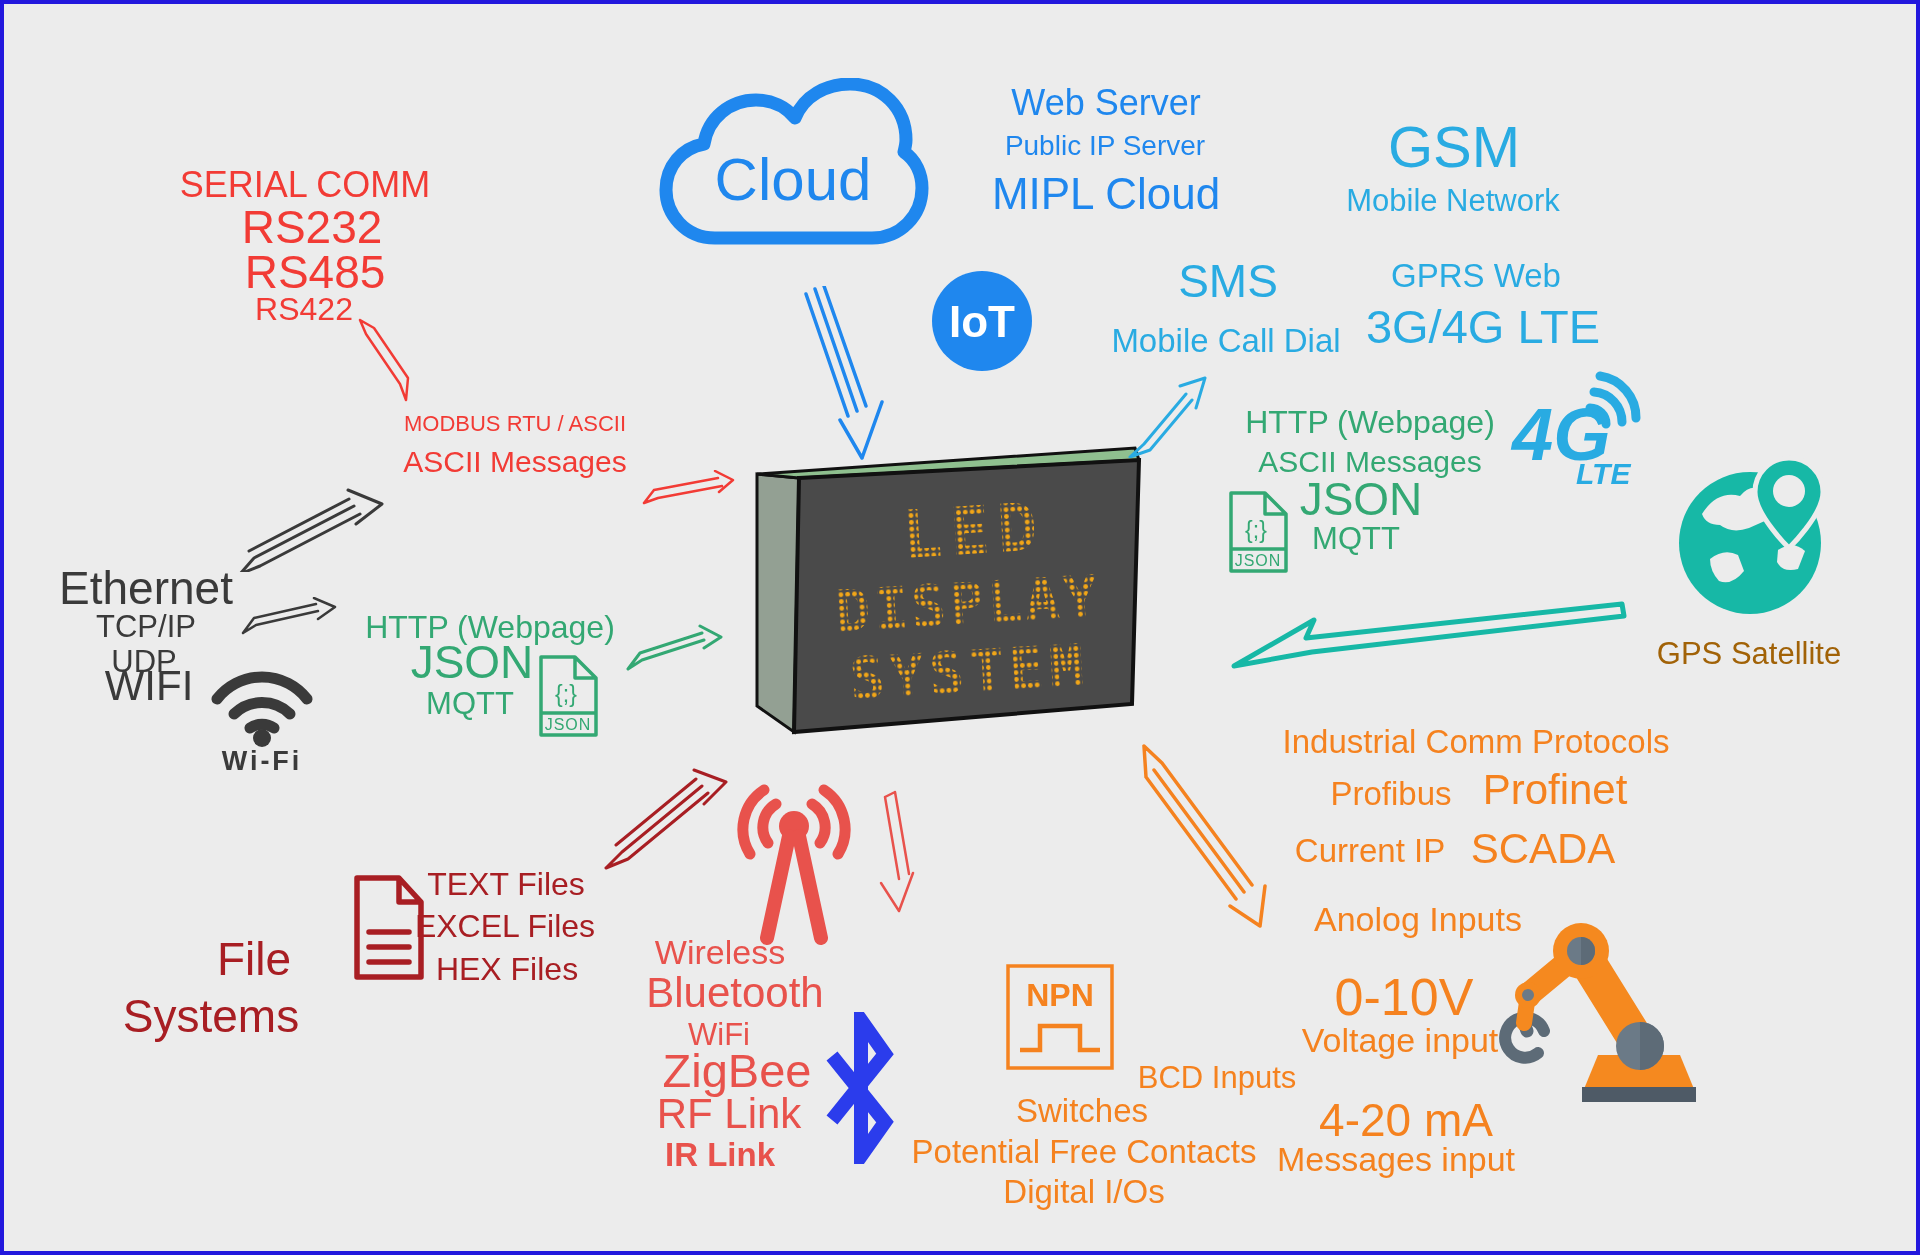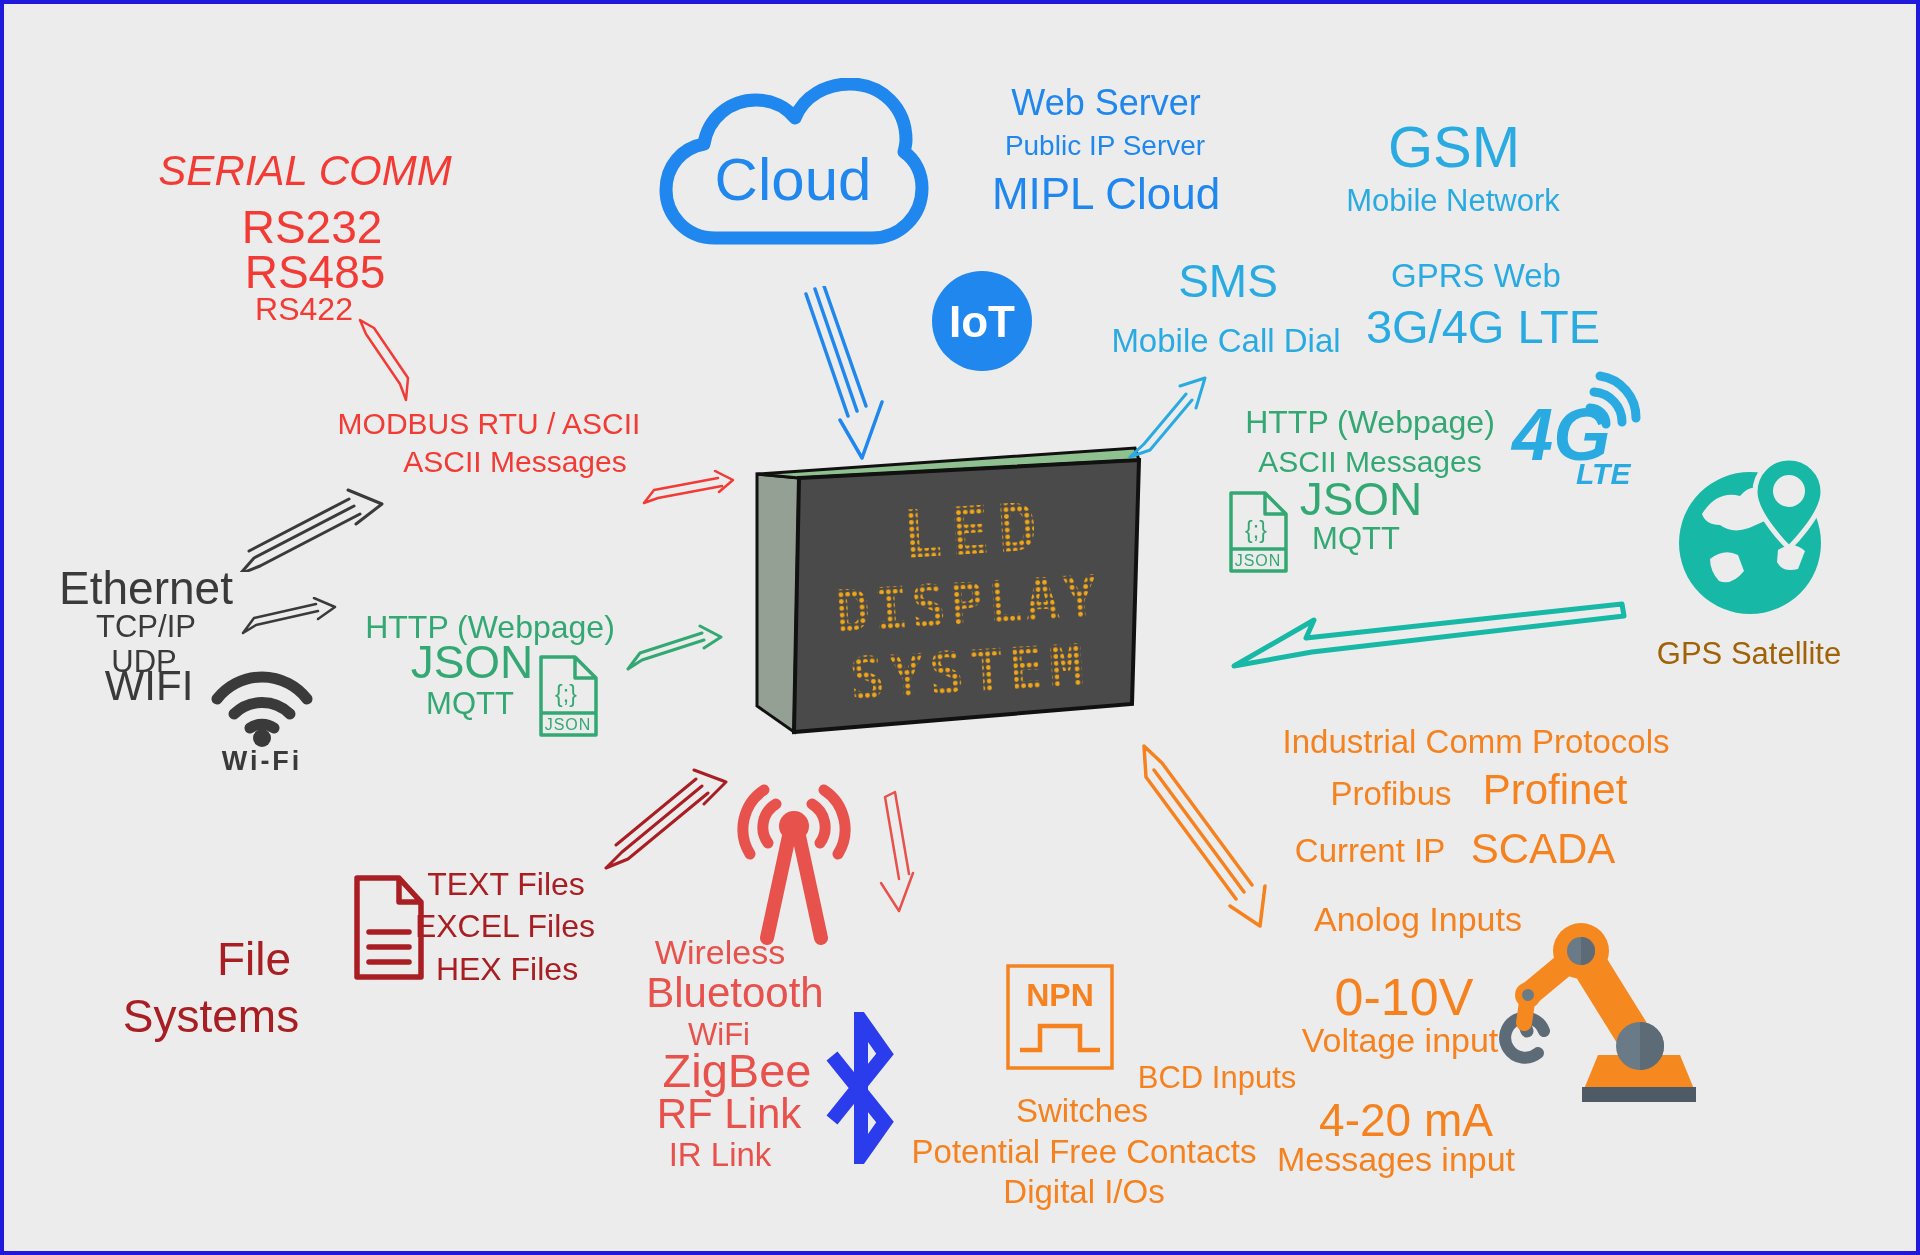--- a/index.html
+++ b/index.html
@@ -73,25 +73,25 @@
     <div class="abs" style="left:1500px;top:358px;width:145px;height:125px;">
       <svg class="abs" style="left:0;top:0;" width="145" height="125" viewBox="0 0 145 125">
         <path d="M86,46 A16,16 0 0 1 102,62 M90,30 A30,30 0 0 1 118,60 M96,14 A42,42 0 0 1 132,56" fill="none" stroke="#29abe2" stroke-width="9" stroke-linecap="round"></path>
         <text x="8" y="98" font-size="74" font-style="italic" font-weight="bold" fill="#29abe2">4G</text>
         <text x="72" y="122" font-size="30" font-style="italic" font-weight="bold" fill="#29abe2">LTE</text>
       </svg>
     </div>
   </section>
 
   <section>
-    <div class="lbl c-red" style="left:301px;top:167px;font-size:42px;font-style:italic;">SERIAL COMM</div>
+    <div class="lbl c-red" style="left:301px;top:181px;font-size:36px;">SERIAL COMM</div>
     <div class="lbl c-red" style="left:308px;top:223px;font-size:46px;">RS232</div>
     <div class="lbl c-red" style="left:311px;top:268px;font-size:46px;">RS485</div>
     <div class="lbl c-red" style="left:300px;top:305px;font-size:32px;">RS422</div>
-    <div class="lbl c-red" style="left:485px;top:420px;font-size:30px;">MODBUS RTU / ASCII</div>
+    <div class="lbl c-red" style="left:511px;top:420px;font-size:22px;">MODBUS RTU / ASCII</div>
     <div class="lbl c-red" style="left:511px;top:458px;font-size:30px;">ASCII Messages</div>
     <svg class="abs arrow" style="left:350px;top:314px;" width="58" height="84" viewBox="0 0 58 84">
       <path d="M6,2 L12,16 M6,2 L20,10 M12,16 L46,66 M20,10 L54,60 M52,82 L46,66 M52,82 L54,60" stroke="#f23b35" stroke-width="2.5"></path>
     </svg>
     <svg class="abs arrow" style="left:636px;top:466px;" width="96" height="40" viewBox="0 0 96 40">
       <path d="M4,33 L14,20 M4,33 L18,28 M14,20 L78,8 M18,28 L82,16 M93,10 L75,1 M93,10 L79,22" stroke="#f23b35" stroke-width="2.5"></path>
     </svg>
   </section>
 
   <section>
@@ -174,21 +174,21 @@
     <svg class="abs" style="left:725px;top:778px;" width="130" height="164" viewBox="0 0 130 164">
       <circle cx="65" cy="44" r="15" fill="#e8524c"></circle>
       <path d="M60,54 L38,156 M70,54 L92,156" stroke="#e8524c" stroke-width="14" stroke-linecap="round" fill="none"></path>
       <path d="M47,22 A27,27 0 0 0 39,61 M35,8 A47,47 0 0 0 21,72 M83,22 A27,27 0 0 1 91,61 M95,8 A47,47 0 0 1 109,72" fill="none" stroke="#e8524c" stroke-width="11" stroke-linecap="round"></path>
     </svg>
     <div class="lbl c-salmon" style="left:716px;top:948px;font-size:34px;">Wireless</div>
     <div class="lbl c-salmon" style="left:731px;top:989px;font-size:42px;">Bluetooth</div>
     <div class="lbl c-salmon" style="left:715px;top:1030px;font-size:31px;">WiFi</div>
     <div class="lbl c-salmon" style="left:733px;top:1066px;font-size:47px;">ZigBee</div>
     <div class="lbl c-salmon" style="left:725px;top:1110px;font-size:42px;">RF Link</div>
-    <div class="lbl c-salmon" style="left:716px;top:1150px;font-size:33px;">IR Link</div>
+    <div class="lbl c-salmon" style="left:716px;top:1150px;font-size:33px;font-weight:bold;">IR Link</div>
     <svg class="abs" style="left:818px;top:1008px;" width="78" height="152" viewBox="0 0 78 152">
       <path d="M10,44 L63,110 L39,144 L39,8 L63,42 L10,108" fill="none" stroke="#2b3cec" stroke-width="14"></path>
     </svg>
     <svg class="abs arrow" style="left:865px;top:783px;" width="52" height="128" viewBox="0 0 52 128">
       <path d="M16,10 L26,5 M16,10 L30,92 M26,5 L40,87 M30,124 L12,96 M30,124 L44,86" stroke="#e8524c" stroke-width="2.5"></path>
     </svg>
   </section>
 
   <section>
     <svg class="abs" style="left:1000px;top:958px;" width="112" height="110" viewBox="0 0 112 110">

